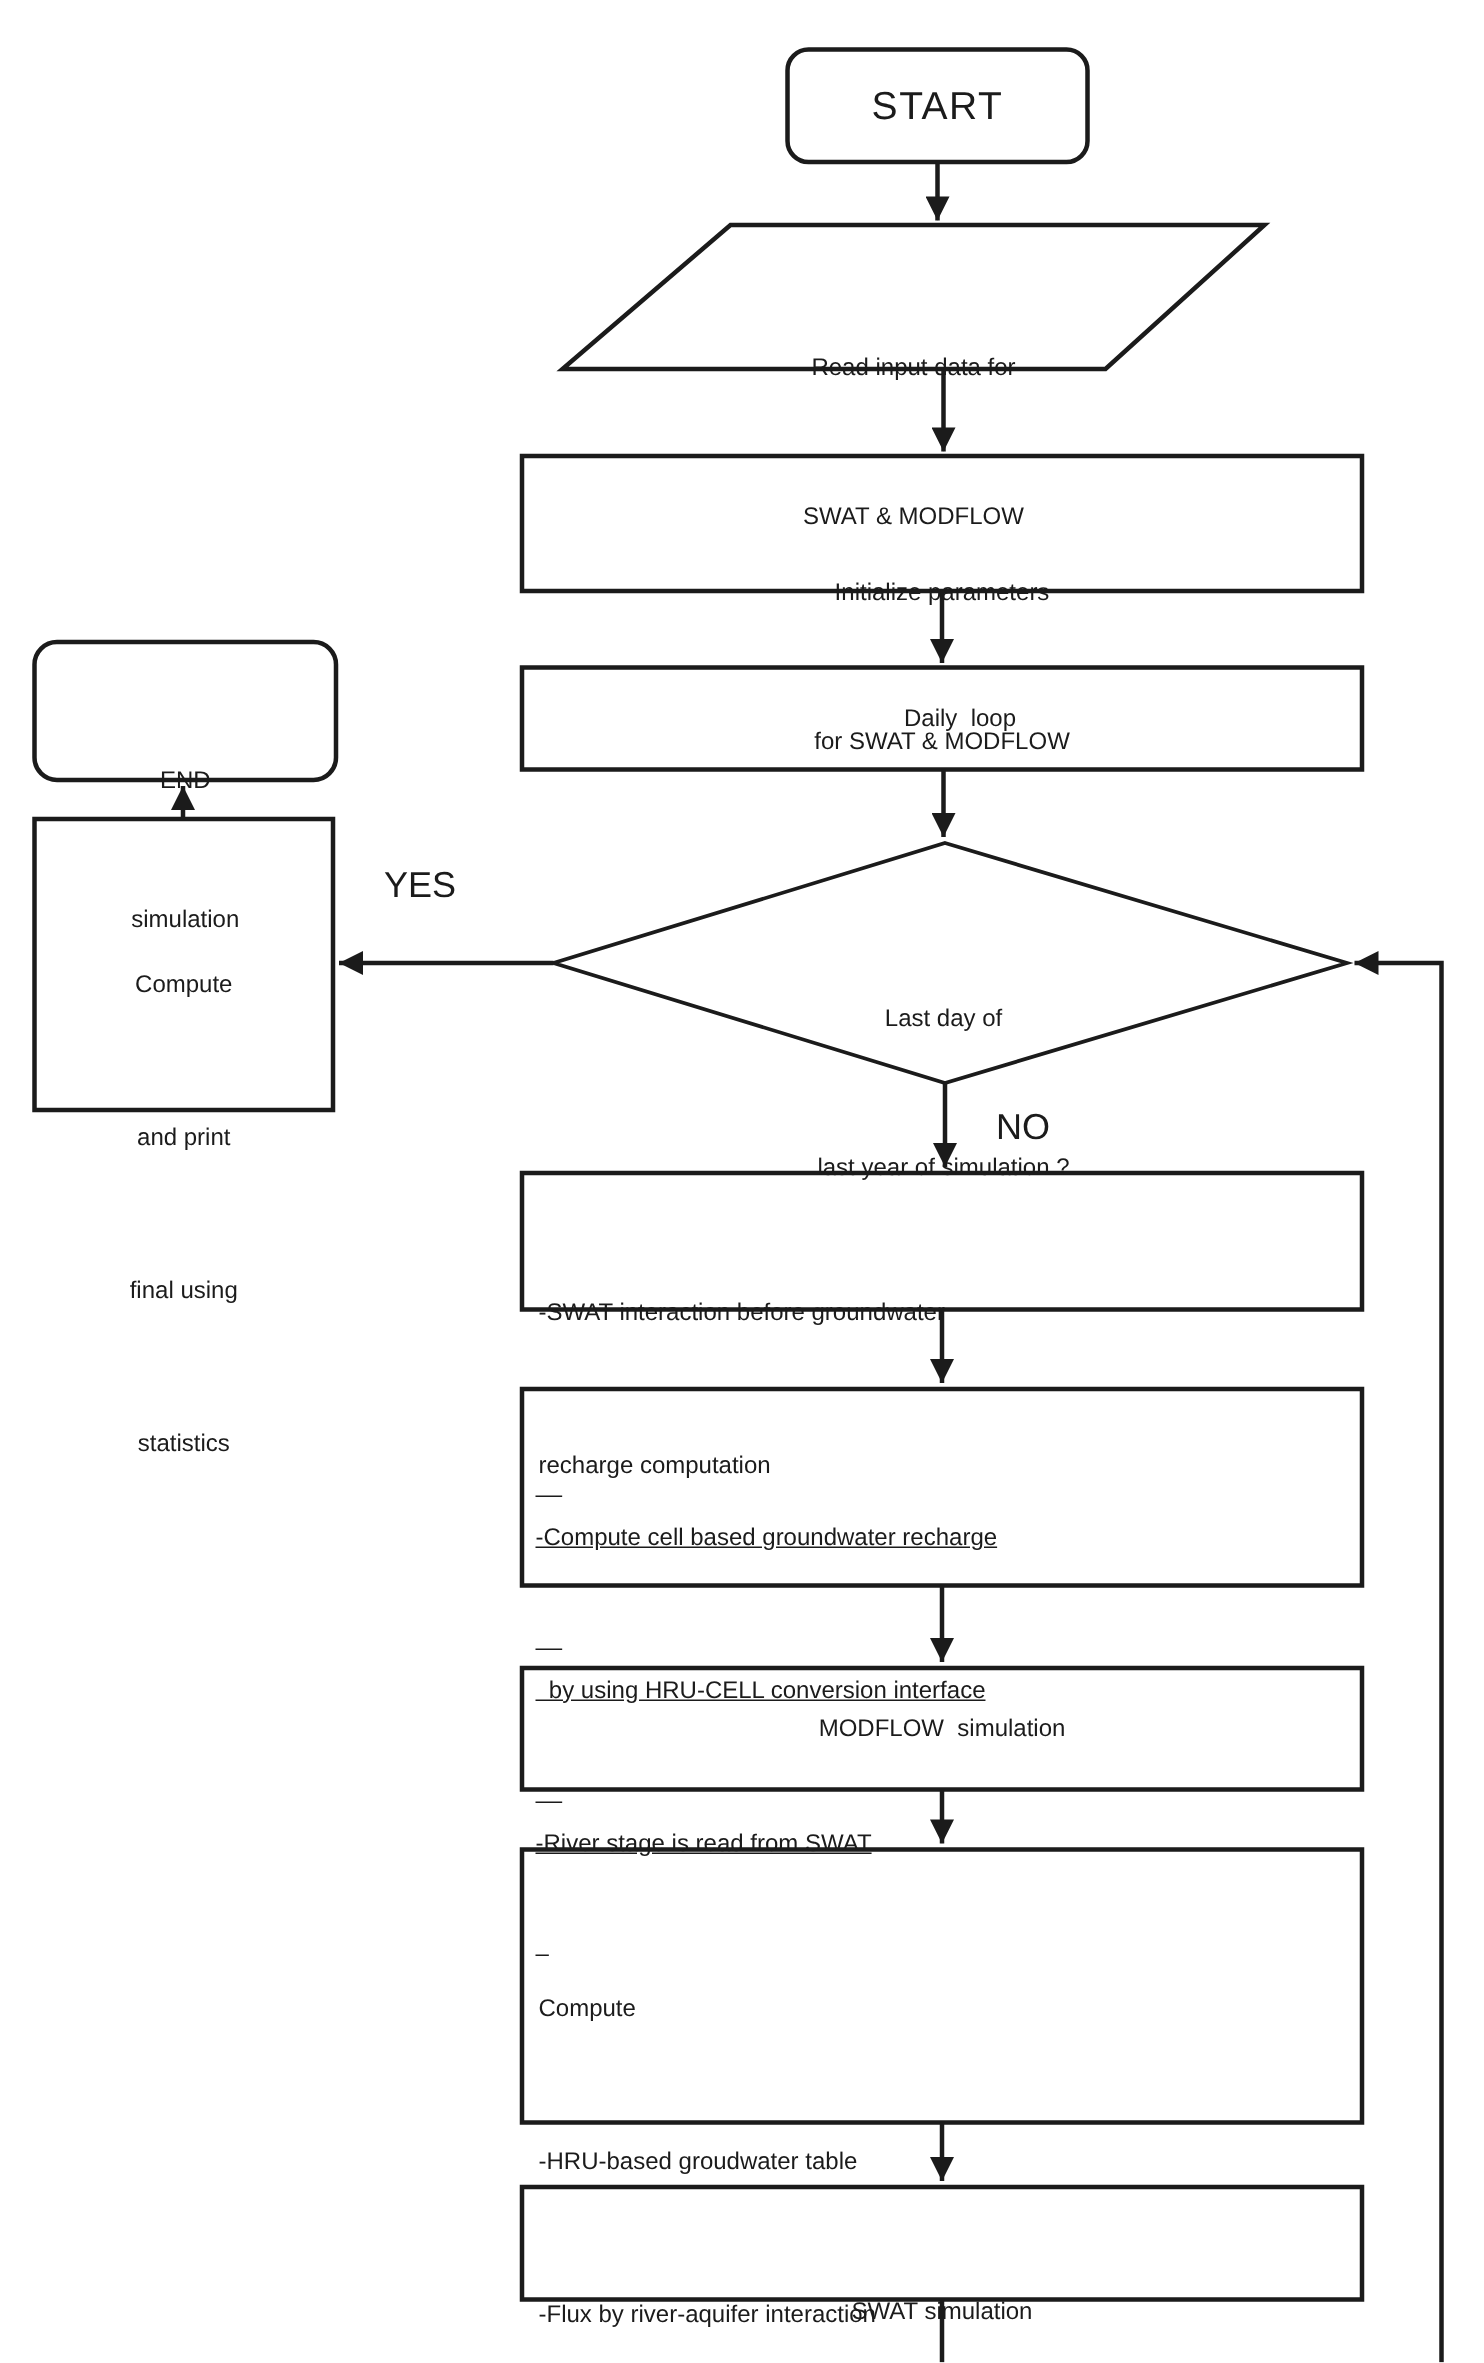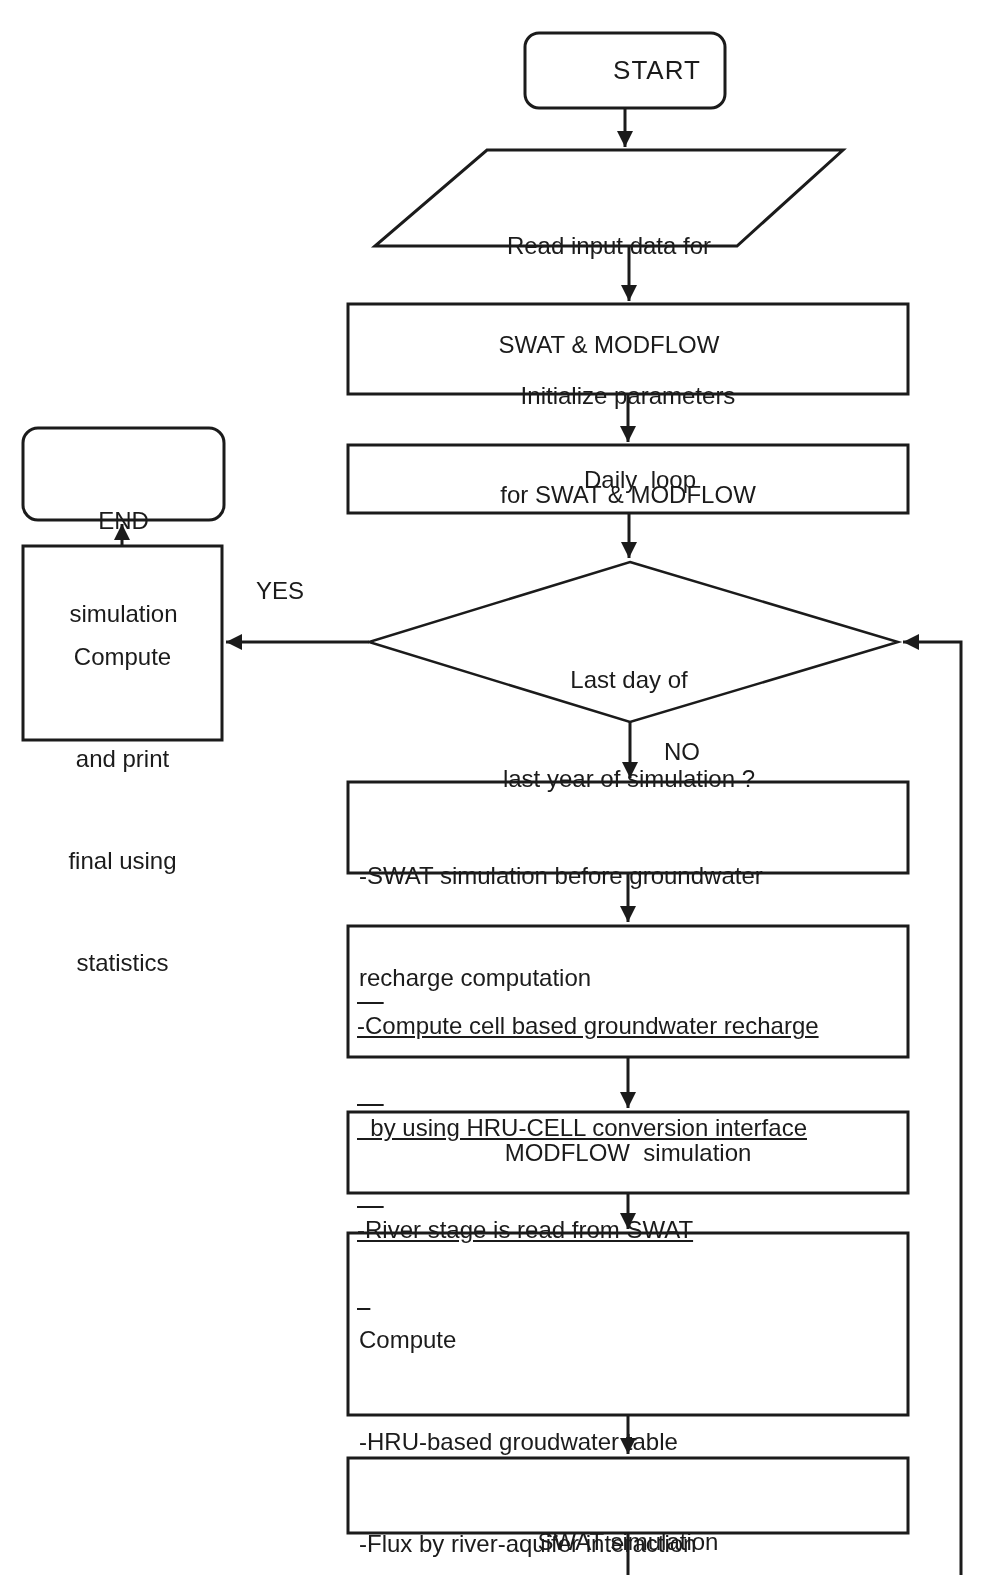--- a/index.html
+++ b/index.html
@@ -7,21 +7,21 @@
     position:relative;
     width:989px;height:1575px;
     background:#ffffff;
     font-family:"Liberation Sans", sans-serif;
     color:#1b1b1b;
     overflow:hidden;
   }
   svg.layer{position:absolute;left:0;top:0;}
   .lbl{
     position:absolute;
-    font-size:24px;
+    font-size:16px;
     line-height:33px;
     white-space:pre;
     color:#1b1b1b;
   }
   .center{text-align:center;}
   .left{text-align:left;}
   .vcenter{display:flex;flex-direction:column;justify-content:center;}
   .big{font-size:26px;letter-spacing:1px;}
   .edge-lbl{position:absolute;font-size:24px;line-height:28px;white-space:pre;}
 </style>
@@ -62,21 +62,21 @@
       <path d="M630,722 V778" marker-end="url(#ah)"></path>
       <path d="M628,873 V922" marker-end="url(#ah)"></path>
       <path d="M628,1057 V1108" marker-end="url(#ah)"></path>
       <path d="M628,1193 V1229" marker-end="url(#ah)"></path>
       <path d="M628,1415 V1454" marker-end="url(#ah)"></path>
       <path d="M628,1533 V1575"></path>
       <path d="M961,1575 V642 H903" marker-end="url(#ah)"></path>
     </g>
   </svg>
 
-  <div class="lbl big vcenter center" style="left:525px;top:33px;width:200px;height:75px;padding-left:32px;">
+  <div class="lbl big vcenter center" style="left:525px;top:33px;width:200px;height:75px;">
     <div>START</div>
   </div>
 
   <div class="lbl center" style="left:429px;top:163px;width:360px;">
     <div>Read input data for</div>
     <div>SWAT &amp; MODFLOW</div>
   </div>
 
   <div class="lbl center" style="left:348px;top:313px;width:560px;">
     <div>Initialize parameters</div>
@@ -102,21 +102,21 @@
     <div>final using</div>
     <div>statistics</div>
   </div>
 
   <div class="lbl center" style="left:23px;top:443px;width:201px;line-height:31px;">
     <div>END</div>
     <div>simulation</div>
   </div>
 
   <div class="lbl left" style="left:359px;top:791px;width:540px;line-height:34px;">
-    <div>-SWAT simulation before groundwater</div>
+    <div>-SWAT interaction before groundwater</div>
     <div>recharge computation</div>
   </div>
 
   <div class="lbl left" style="left:357px;top:941px;width:548px;line-height:34px;text-decoration:underline;">
     <div>-Compute cell based groundwater recharge</div>
     <div>  by using HRU-CELL conversion interface</div>
     <div>-River stage is read from SWAT</div>
   </div>
 
   <div class="lbl vcenter center" style="left:348px;top:1112px;width:560px;height:81px;justify-content:center;">

